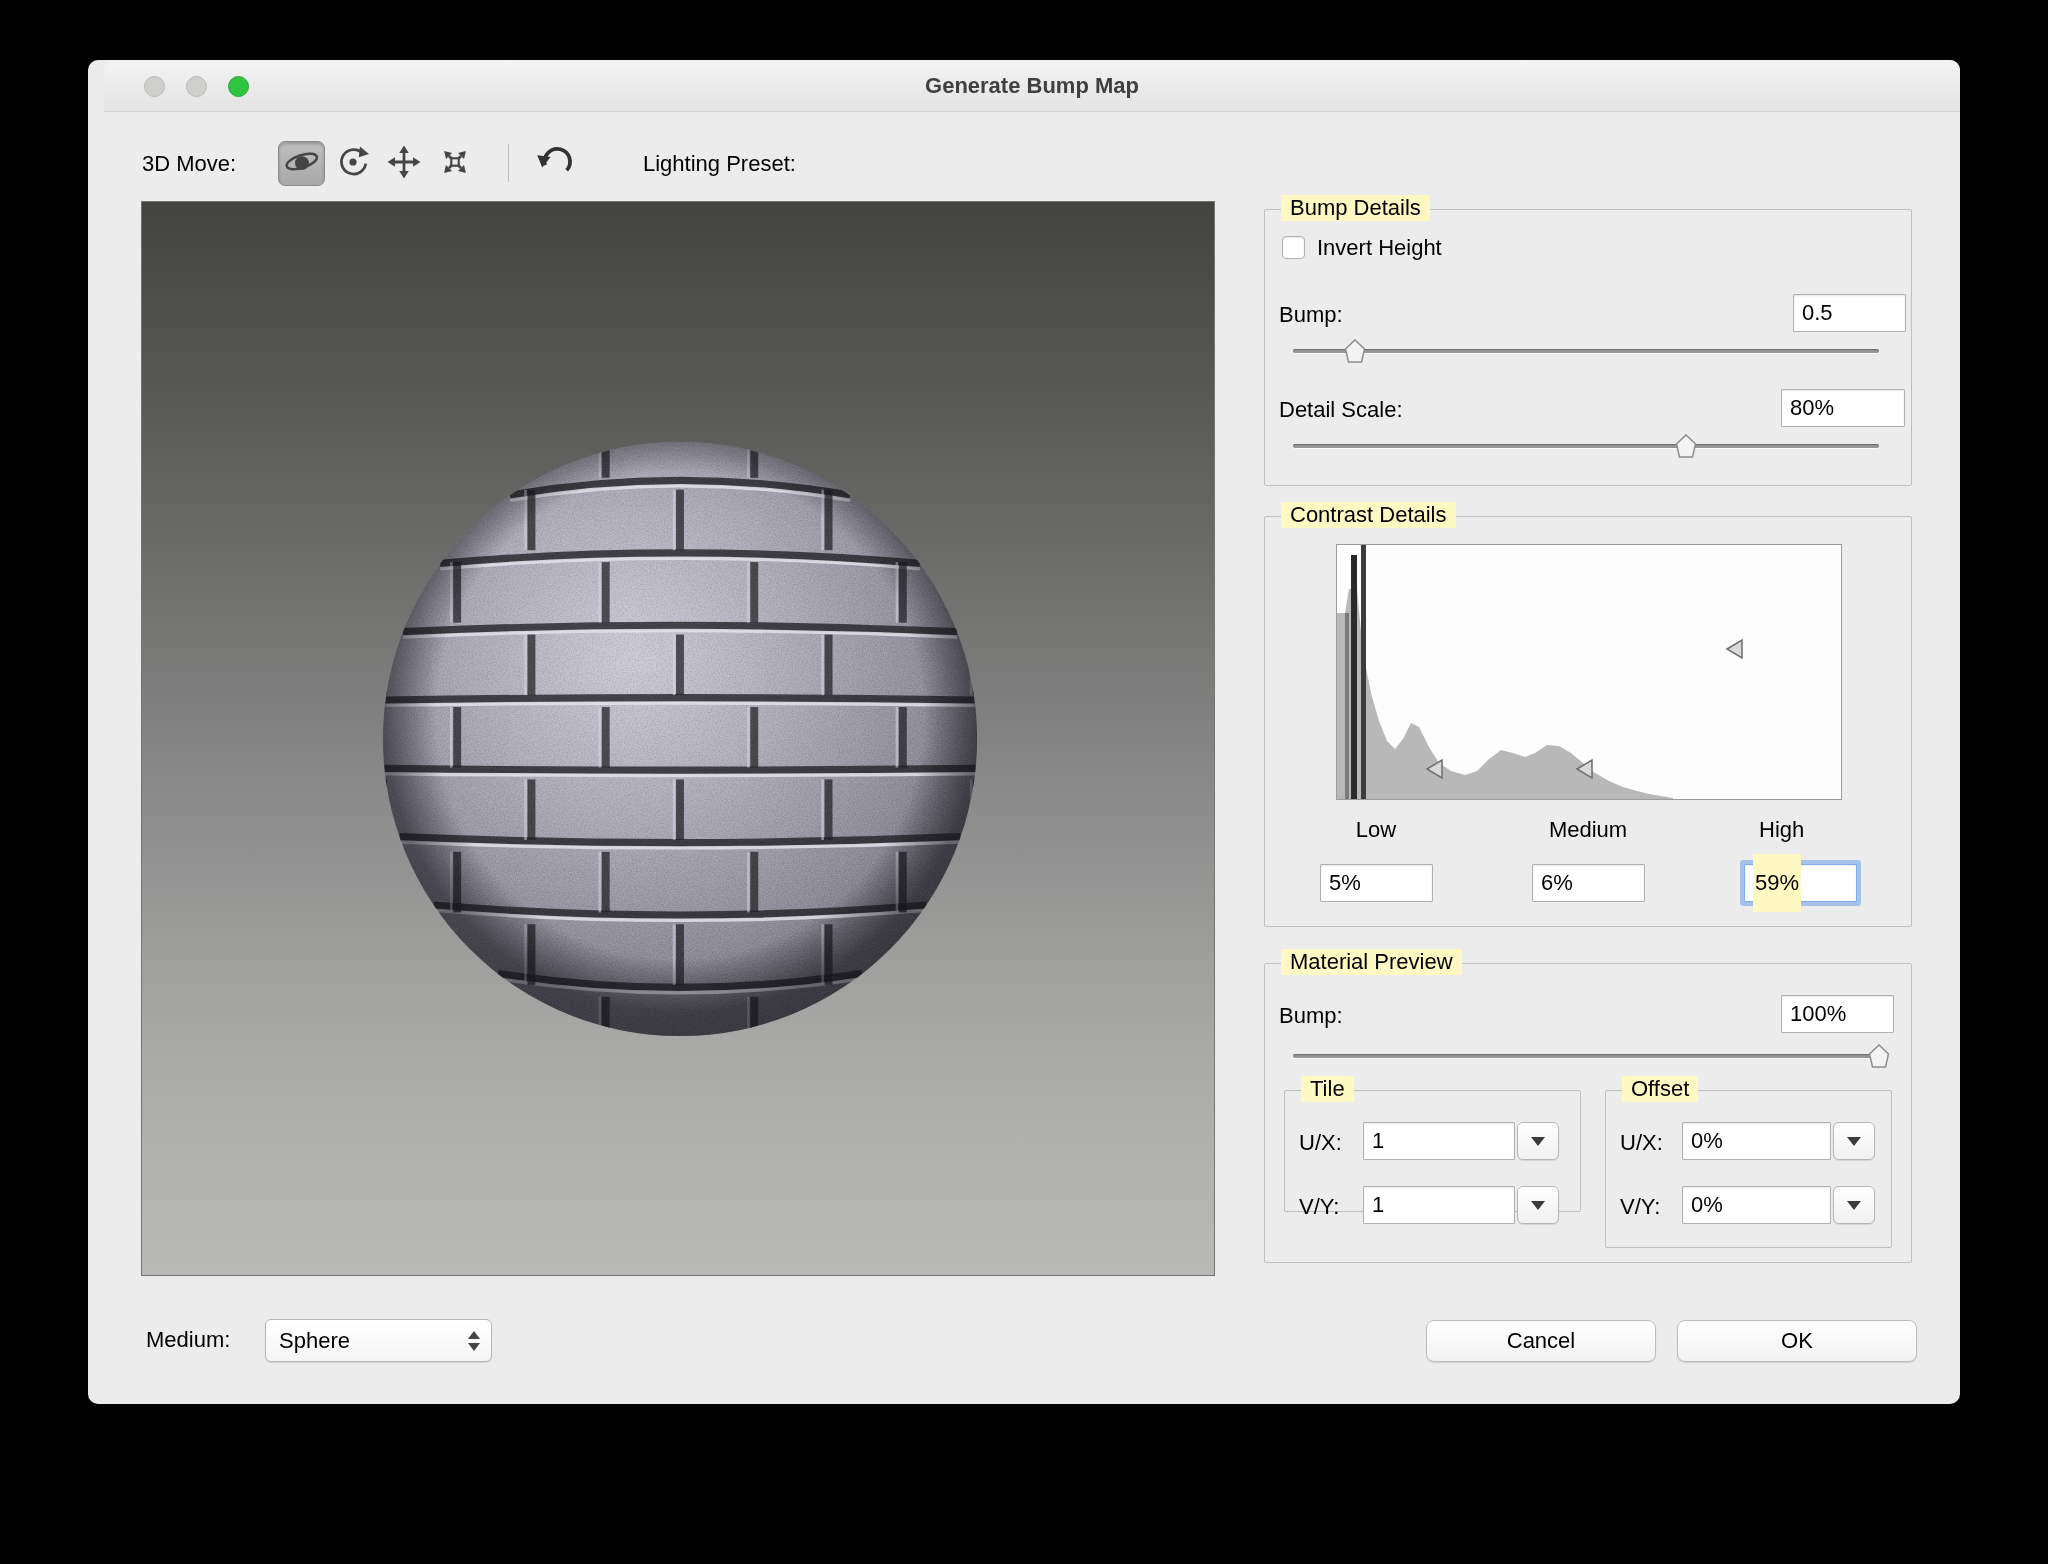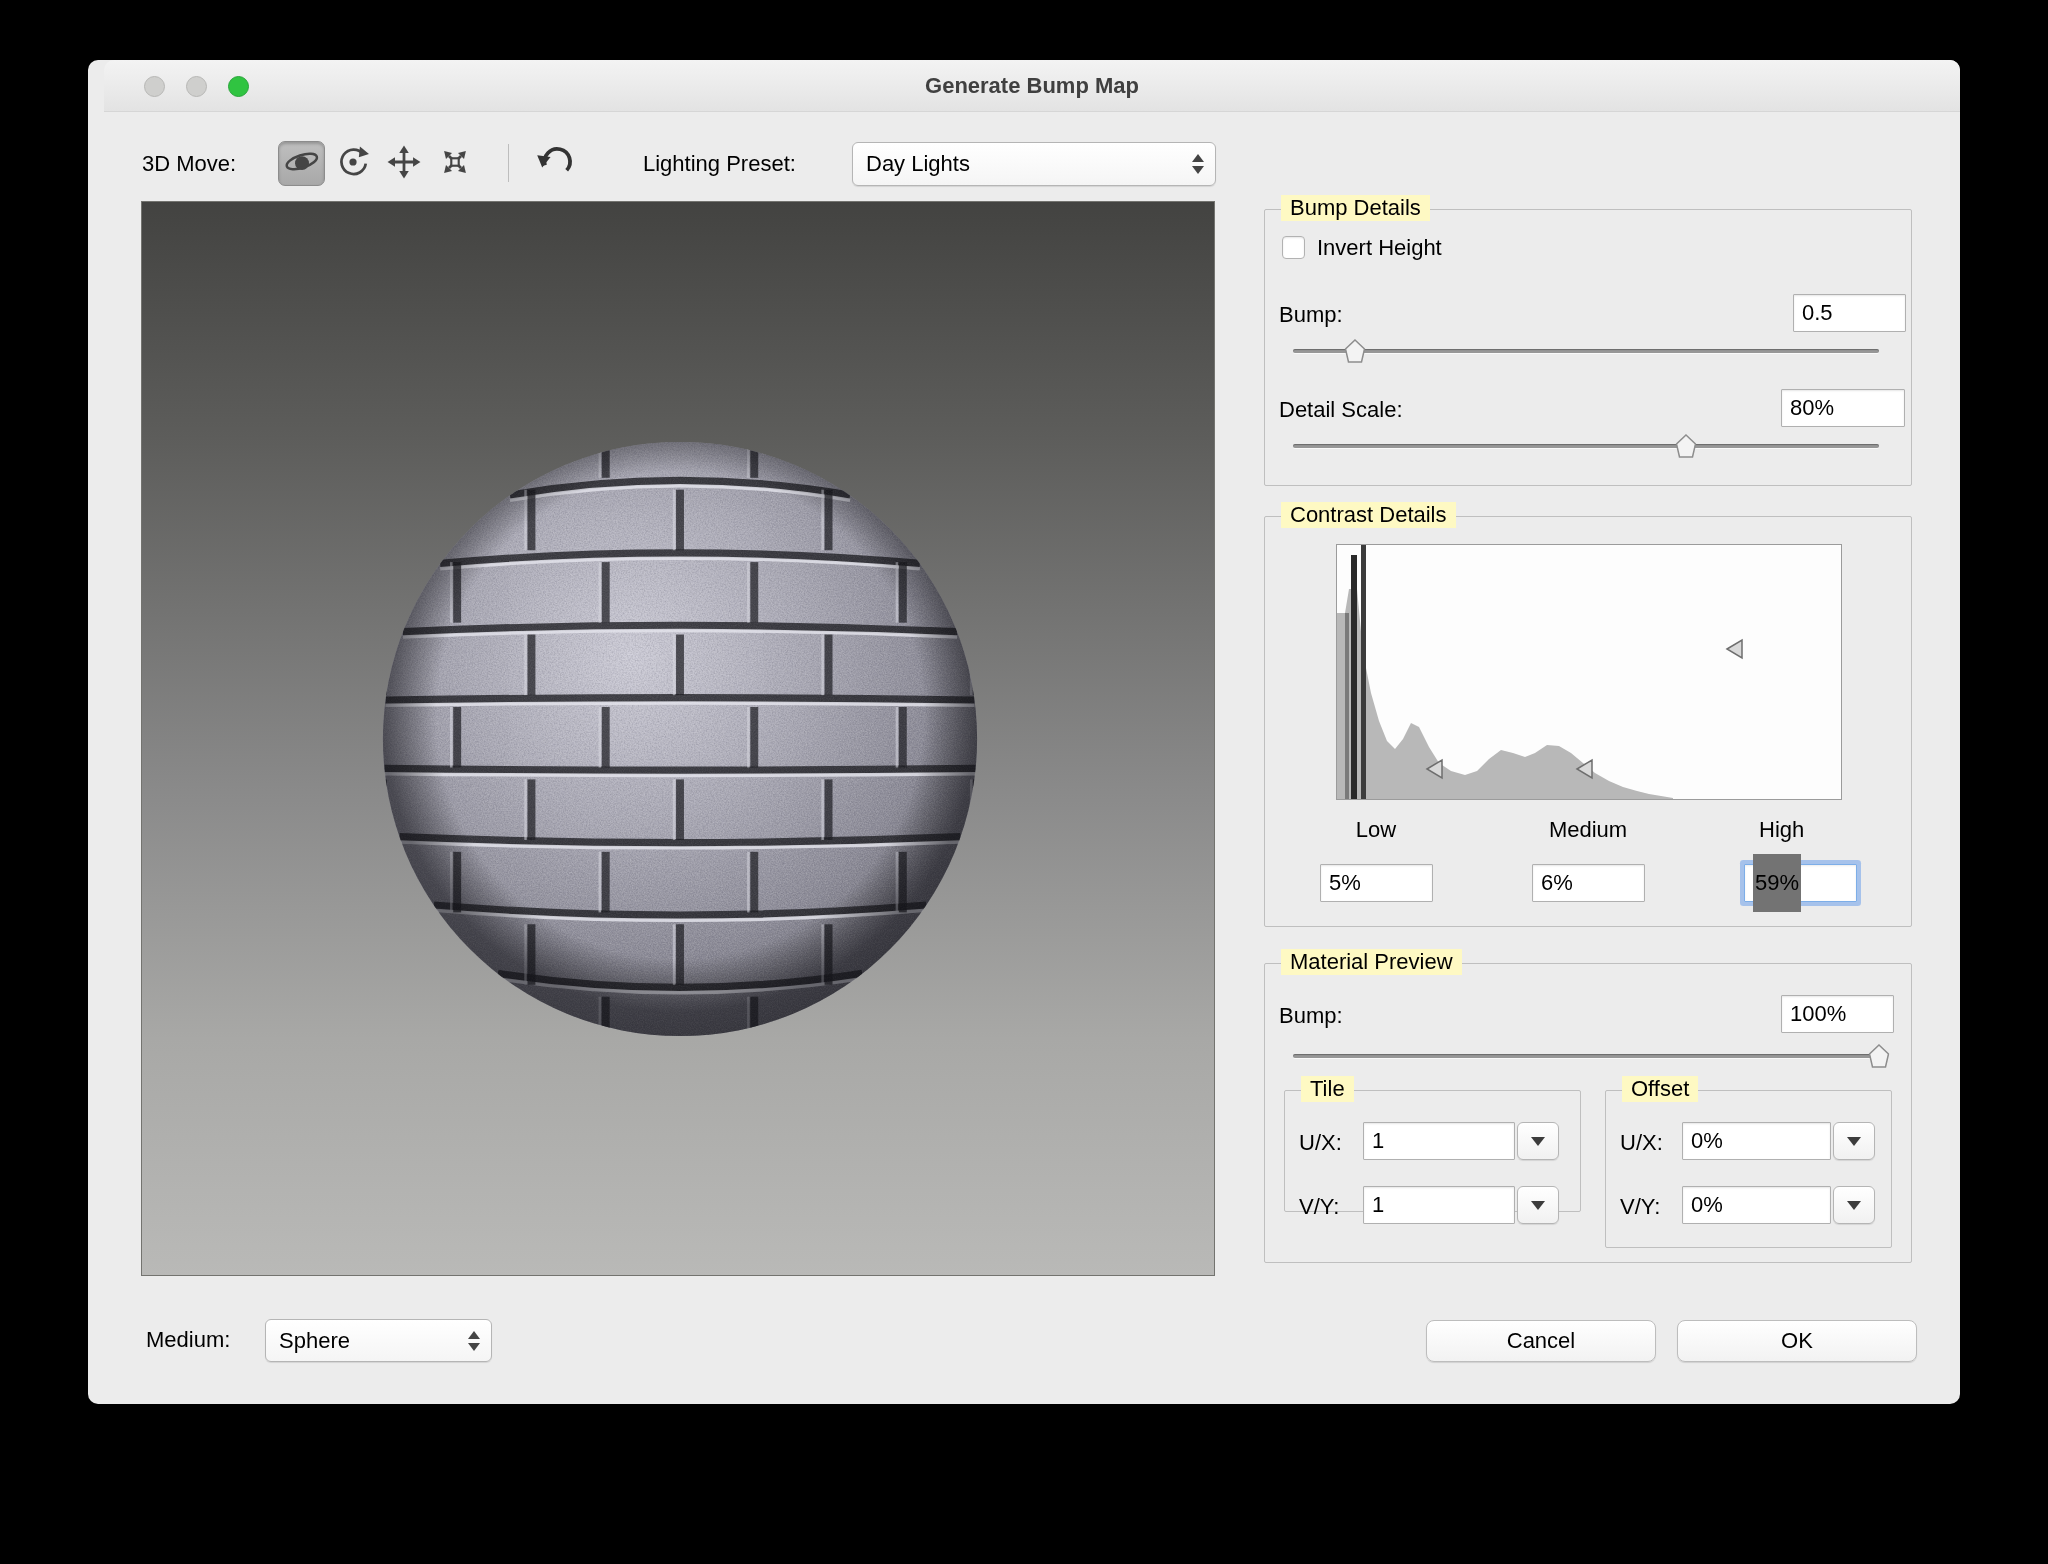--- a/index.html
+++ b/index.html
@@ -79,21 +79,21 @@
     border:1px solid #b0b0b0; font-size:22px; padding:0 8px;
     box-shadow:inset 0 1px 2px rgba(0,0,0,.10);
     font-family:"Liberation Sans","DejaVu Sans",sans-serif;
     color:#000; outline:none; border-radius:1px;
   }
   .field-div { display:flex; align-items:center; }
   .field-div.focused {
     border:1px solid #7daee8;
     box-shadow:0 0 0 4px rgba(110,160,235,.55), inset 0 1px 2px rgba(0,0,0,.08);
   }
-  .sel-text { background:#737373; padding:16px 2px; }
+  .sel-text { background:#fef9c3; padding:16px 2px; }
 
   
   .checkbox {
     position:absolute; width:23px; height:23px; background:#fff;
     border:1px solid #b2b2b2; border-radius:4px;
     box-shadow:inset 0 1px 2px rgba(0,0,0,.10);
   }
 
   
   .slider { position:absolute; height:26px; }
@@ -192,27 +192,20 @@
   <div class="reset-btn" title="Return to initial camera position">
     <span>
       <svg width="40" height="36" viewBox="0 0 36 32">
         <path d="M 28.5 23.5 A 11.5 11.5 0 1 0 9 19 L 7.5 13.5" fill="none" stroke="#333" stroke-width="3.4"></path>
         <polygon points="2,10 14,11.5 6.5,21" fill="#333"></polygon>
       </svg>
     </span>
   </div>
 
   <div class="tb-label" style="left:555px;">Lighting Preset:</div>
-  <div class="popup" style="left:764px; top:82px; width:364px; height:44px;">
-    <span class="pop-label">Day Lights</span>
-    <span class="dbl-arrows">
-      <span class="tri-up"></span>
-        <span class="tri-down"></span>
-    </span>
-  </div>
 
   <div class="preview">
     <svg class="sphere-svg" width="614" height="614" viewBox="0 0 620 620">
       <defs>
         <radialGradient id="sphGrad" cx="42%" cy="36%" r="72%">
           <stop offset="0%" stop-color="#cccbd6"></stop>
           <stop offset="40%" stop-color="#a9a8b4"></stop>
           <stop offset="70%" stop-color="#8b8a96"></stop>
           <stop offset="90%" stop-color="#696872"></stop>
           <stop offset="100%" stop-color="#515057"></stop>

